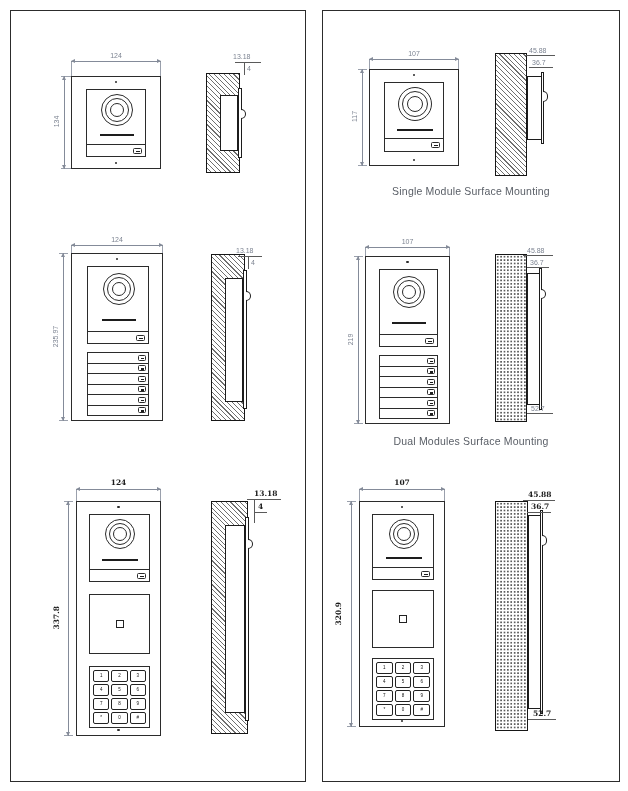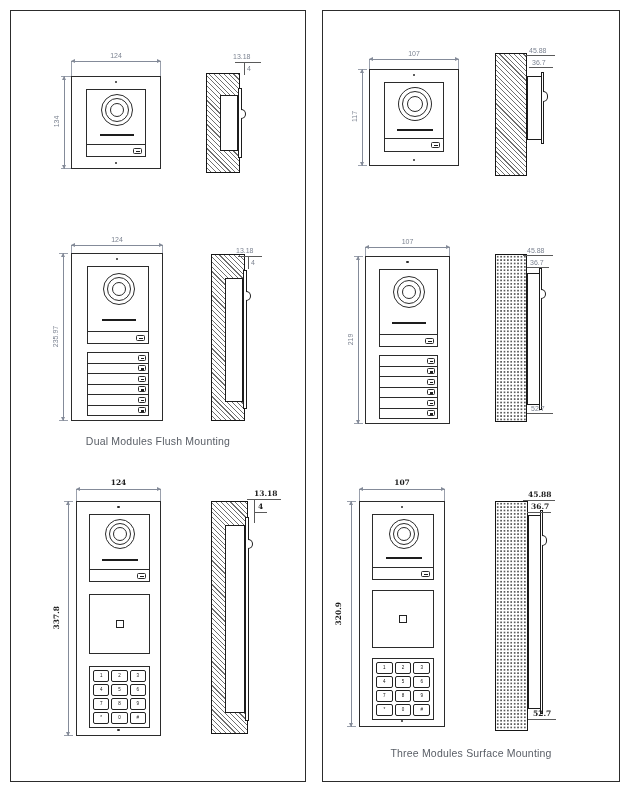--- a/index.html
+++ b/index.html
@@ -126,21 +126,20 @@
       </div>
     </div>
     <div class="wall" style="left:200px;top:243px;width:34px;height:167px"></div>
     <div class="recess" style="left:214px;top:267px;width:18px;height:124px"></div>
     <div class="plate" style="left:232px;top:259px;width:4px;height:139px"></div>
     <div class="bump" style="left:235px;top:280px;height:10px"></div>
     <div class="dimlabel" style="left:225px;top:236px">13.18</div>
     <div class="leader" style="left:227px;top:245px;width:24px"></div>
     <div class="dimlabel" style="left:240px;top:248px">4</div>
     <div class="leadv" style="left:237px;top:246px;height:12px"></div>
-    <div class="caption" style="top:424px">Dual Modules Flush Mounting</div>
 
     <div class="extv" style="left:65px;top:478px;height:12px"></div>
     <div class="extv" style="left:149px;top:478px;height:12px"></div>
     <div class="dimline-h" style="left:65px;top:478px;width:85px"></div>
     <div class="dimlabel dark" style="left:65px;top:468px;width:85px;text-align:center">124</div>
     <div class="exth" style="left:53px;top:490px;width:9px"></div>
     <div class="exth" style="left:53px;top:724px;width:9px"></div>
     <div class="dimline-v" style="left:57px;top:490px;height:235px"></div>
     <div class="vlabel dark" style="left:-72px;top:603px;width:235px">337.8</div>
     <div class="frame" style="left:65px;top:490px;width:85px;height:235px">
@@ -208,20 +207,21 @@
       </div>
     </div>
     <div class="wall" style="left:172px;top:42px;width:32px;height:123px"></div>
     <div class="sbox" style="left:204px;top:65px;width:16px;height:64px"></div>
     <div class="plate" style="left:218px;top:61px;width:3px;height:72px"></div>
     <div class="bump" style="left:220px;top:80px;height:11px"></div>
     <div class="dimlabel" style="left:206px;top:36px">45.88</div>
     <div class="leader" style="left:202px;top:44px;width:30px"></div>
     <div class="dimlabel" style="left:209px;top:48px">36.7</div>
     <div class="leader" style="left:206px;top:56px;width:24px"></div>
+    <div class="caption" style="top:174px">Single Module Surface Mounting</div>
 
     <div class="extv" style="left:42px;top:236px;height:11px"></div>
     <div class="extv" style="left:126px;top:236px;height:11px"></div>
     <div class="dimline-h" style="left:42px;top:236px;width:85px"></div>
     <div class="dimlabel" style="left:42px;top:227px;width:85px;text-align:center">107</div>
     <div class="exth" style="left:31px;top:245px;width:9px"></div>
     <div class="exth" style="left:31px;top:412px;width:9px"></div>
     <div class="dimline-v" style="left:35px;top:245px;height:168px"></div>
     <div class="vlabel" style="left:-57px;top:325px;width:168px">219</div>
     <div class="frame" style="left:42px;top:245px;width:85px;height:168px">
@@ -260,20 +260,21 @@
     <div class="wall dots" style="left:172px;top:243px;width:32px;height:168px"></div>
     <div class="sbox" style="left:204px;top:262px;width:14px;height:132px"></div>
     <div class="plate" style="left:216px;top:257px;width:3px;height:142px"></div>
     <div class="bump" style="left:218px;top:278px;height:10px"></div>
     <div class="dimlabel" style="left:204px;top:236px">45.88</div>
     <div class="leader" style="left:200px;top:244px;width:30px"></div>
     <div class="dimlabel" style="left:207px;top:248px">36.7</div>
     <div class="leader" style="left:204px;top:256px;width:22px"></div>
     <div class="dimlabel" style="left:208px;top:394px">52.7</div>
     <div class="leader" style="left:204px;top:402px;width:26px"></div>
+    <div class="caption" style="top:424px">Dual Modules Surface Mounting</div>
 
     <div class="extv" style="left:36px;top:478px;height:12px"></div>
     <div class="extv" style="left:121px;top:478px;height:12px"></div>
     <div class="dimline-h" style="left:36px;top:478px;width:86px"></div>
     <div class="dimlabel dark" style="left:36px;top:468px;width:86px;text-align:center">107</div>
     <div class="exth" style="left:24px;top:490px;width:9px"></div>
     <div class="exth" style="left:24px;top:715px;width:9px"></div>
     <div class="dimline-v" style="left:28px;top:490px;height:226px"></div>
     <div class="vlabel dark" style="left:-97px;top:599px;width:226px">320.9</div>
     <div class="frame" style="left:36px;top:490px;width:86px;height:226px">
@@ -309,15 +310,14 @@
     <div class="wall dots" style="left:172px;top:490px;width:33px;height:230px"></div>
     <div class="sbox" style="left:205px;top:504px;width:14px;height:194px"></div>
     <div class="plate" style="left:217px;top:499px;width:3px;height:204px"></div>
     <div class="bump" style="left:219px;top:524px;height:11px"></div>
     <div class="dimlabel dark" style="left:205px;top:480px">45.88</div>
     <div class="leader" style="left:200px;top:489px;width:32px"></div>
     <div class="dimlabel dark" style="left:208px;top:492px">36.7</div>
     <div class="leader" style="left:204px;top:501px;width:24px"></div>
     <div class="dimlabel dark" style="left:210px;top:699px">52.7</div>
     <div class="leader" style="left:205px;top:708px;width:28px"></div>
-    <div class="caption" style="top:736px">Three Modules Surface Mounting</div>
   </div>
 </div>
 
 </body></html>

